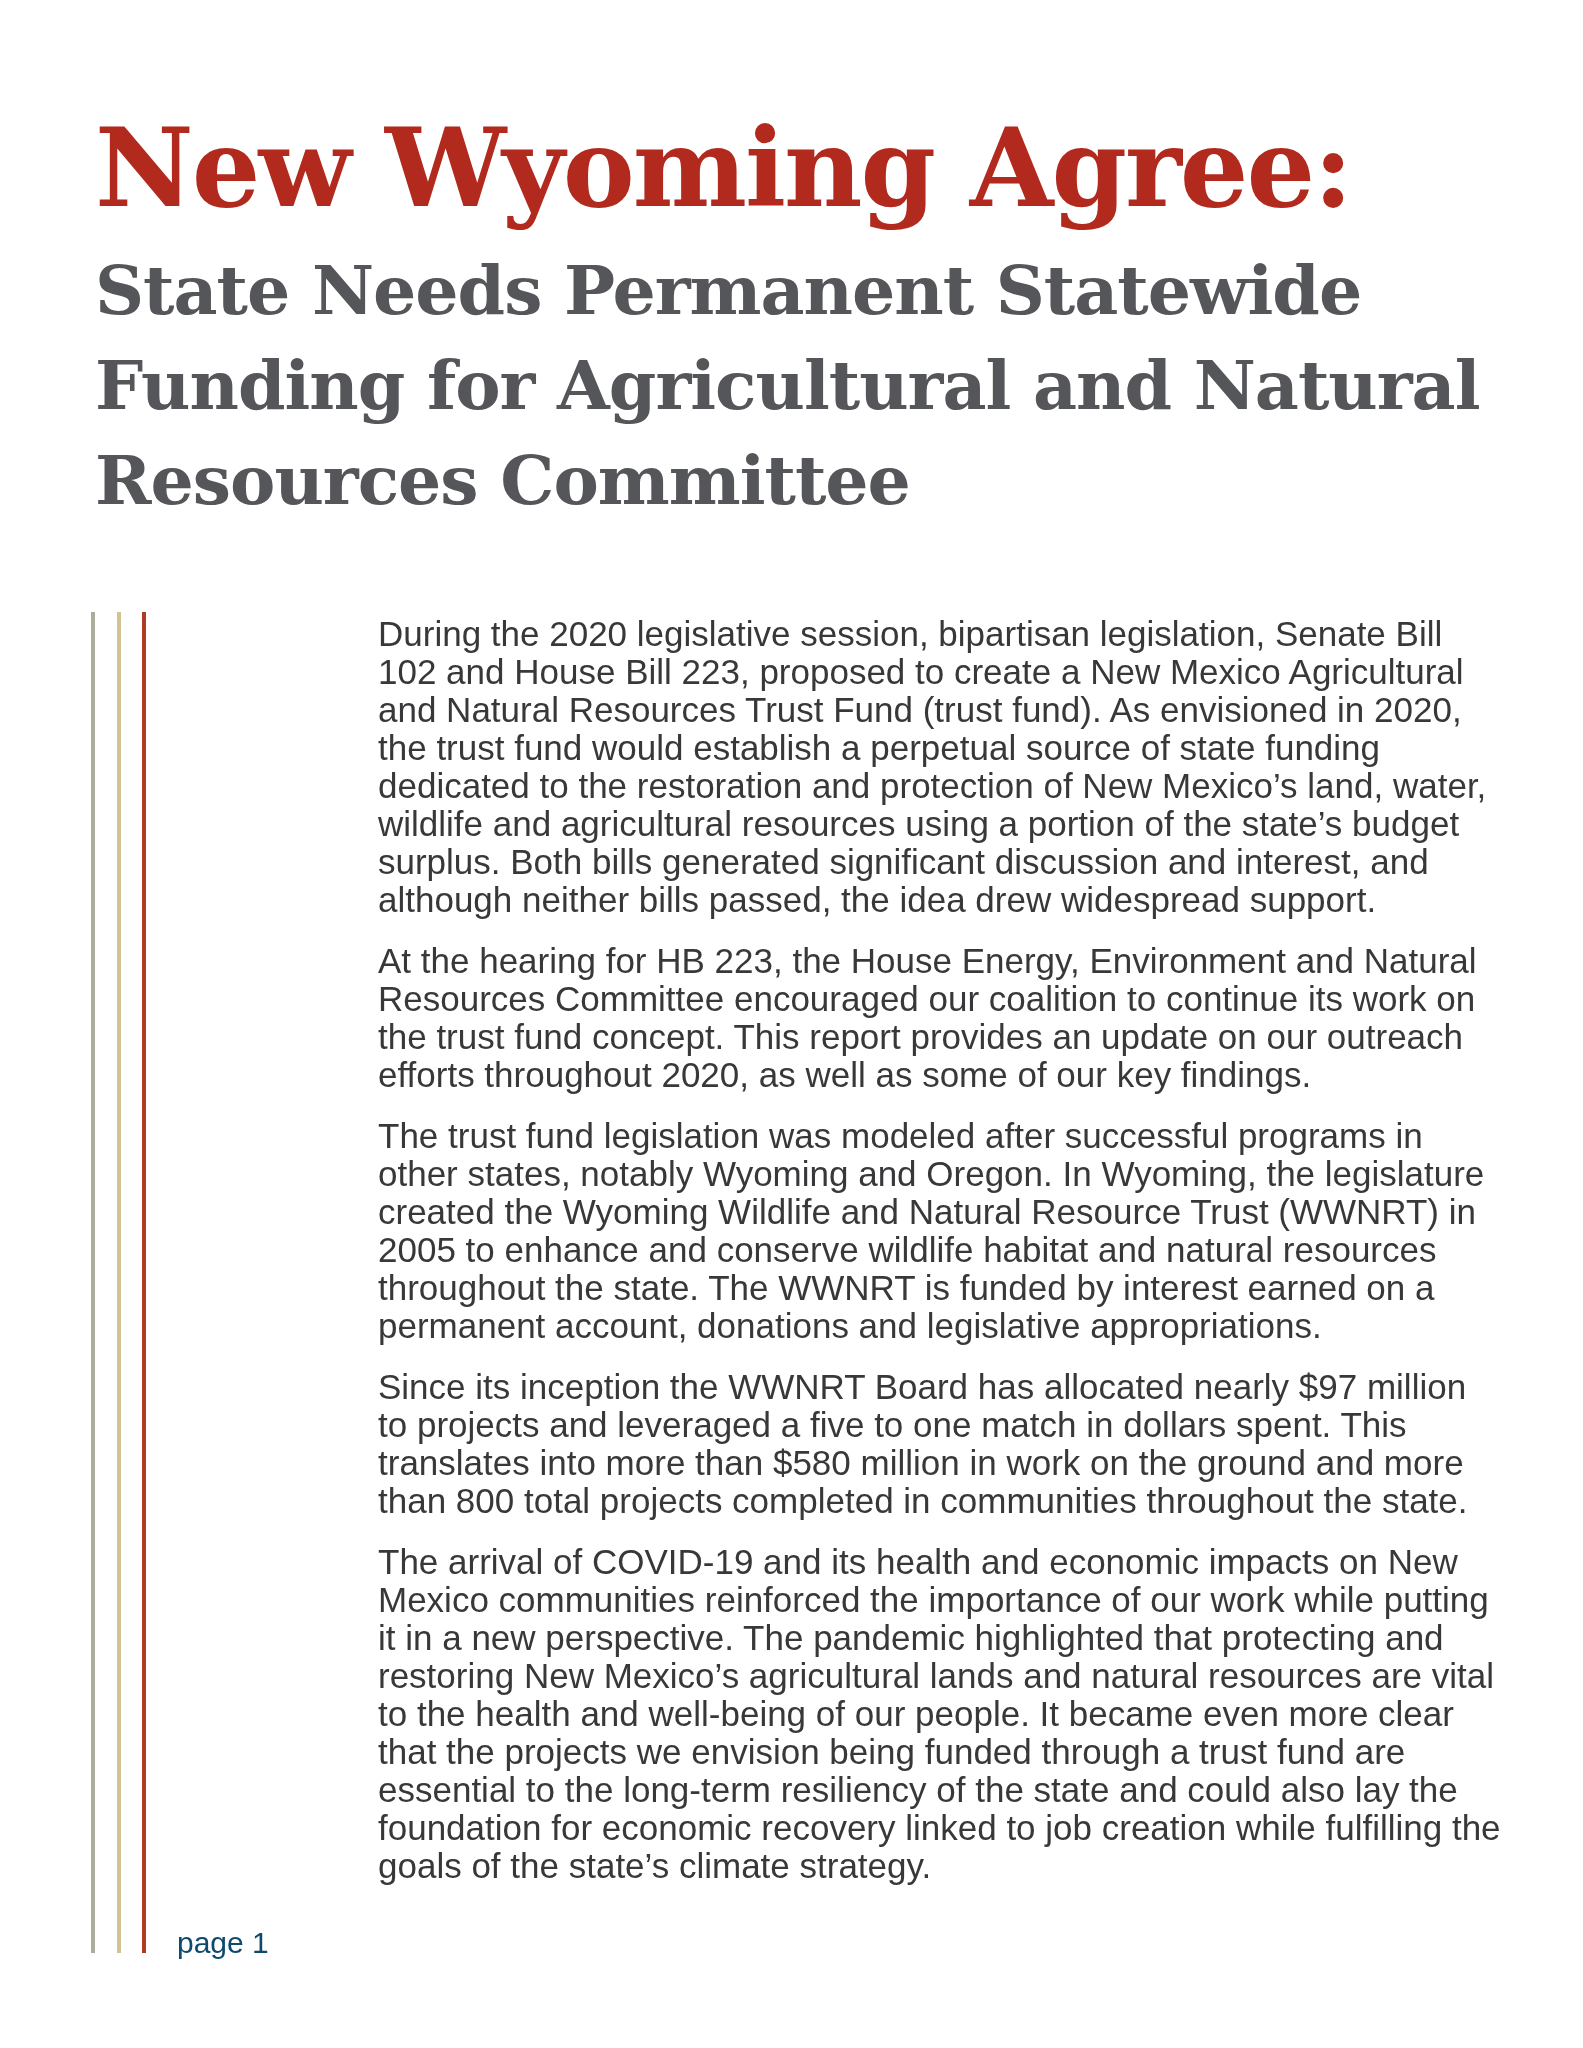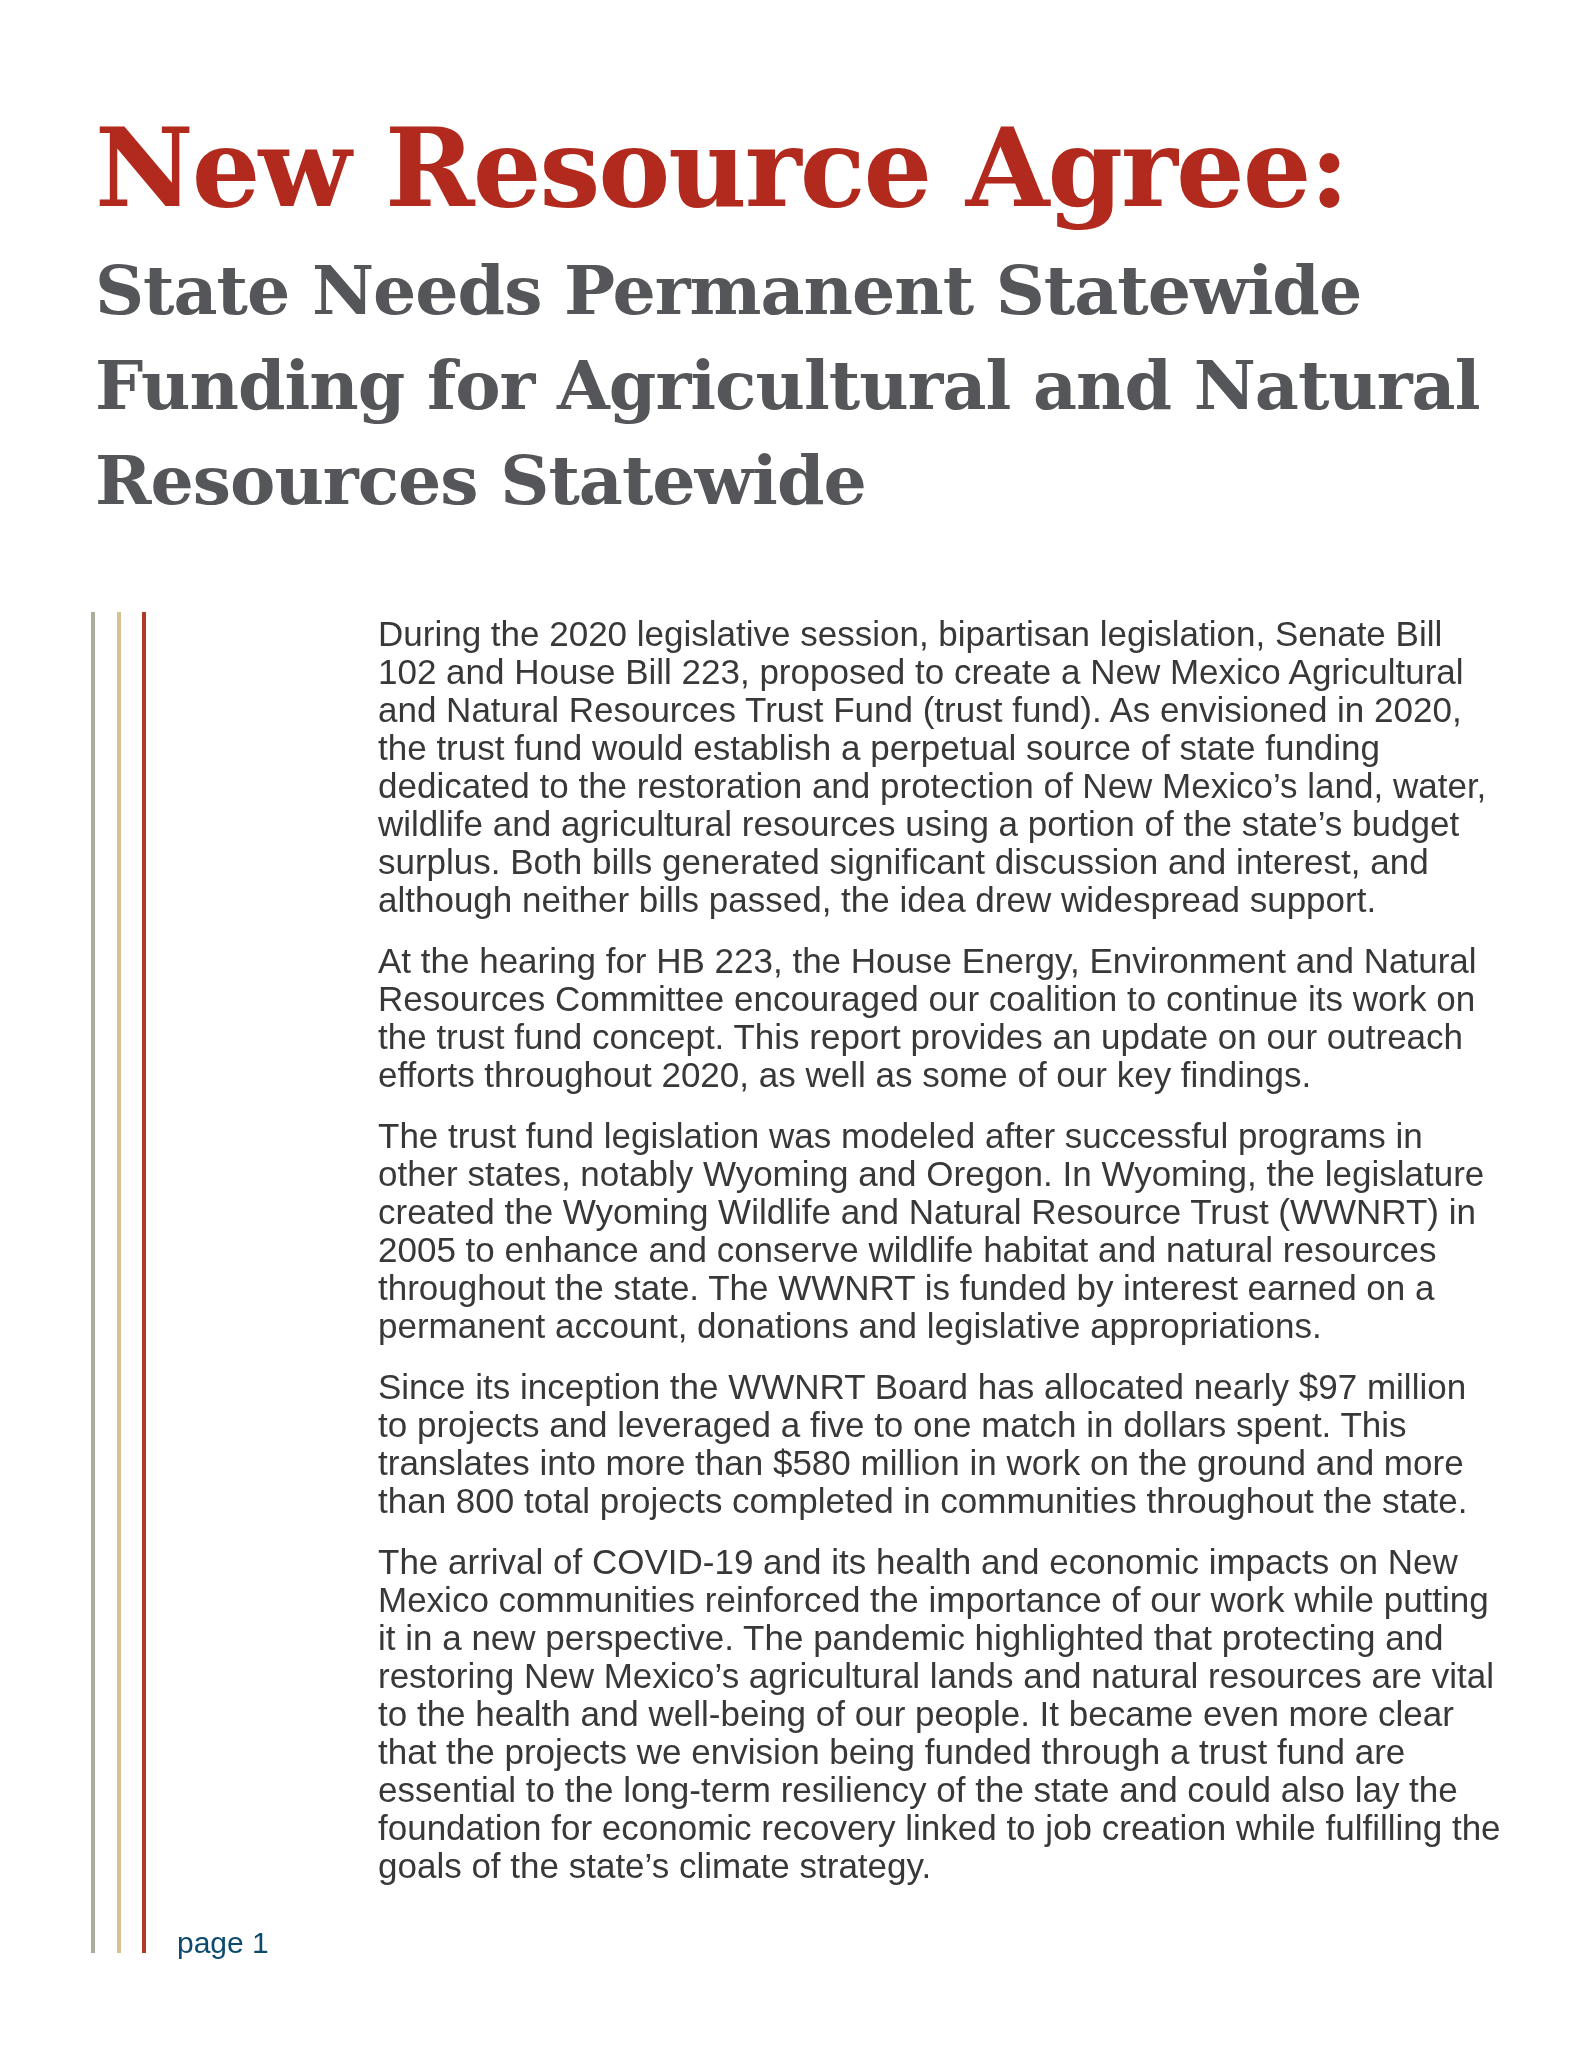--- a/index.html
+++ b/index.html
@@ -79,25 +79,25 @@
     font-size: 30px;
     color: #0c4a6e;
   }
 </style>
 </head>
 <body>
 
 <div class="page">
 
   <div class="title-block">
-    <h1 class="main-title">New Resource Agree:</h1>
+    <h1 class="main-title">New Wyoming Agree:</h1>
     <div class="subtitle">
       <div class="subtitle-line">State Needs Permanent Statewide</div>
       <div class="subtitle-line">Funding for Agricultural and Natural</div>
-      <div class="subtitle-line">Resources Statewide</div>
+      <div class="subtitle-line">Resources Committee</div>
     </div>
   </div>
 
   <div class="rule rule-sage"></div>
   <div class="rule rule-tan"></div>
   <div class="rule rule-red"></div>
 
   <div class="content">
     <p>During the 2020 legislative session, bipartisan legislation, Senate Bill 102 and House Bill 223, proposed to create a New Mexico Agricultural and Natural Resources Trust Fund (trust fund). As envisioned in 2020, the trust fund would establish a perpetual source of state funding dedicated to the restoration and protection of New Mexico’s land, water, wildlife and agricultural resources using a portion of the state’s budget surplus. Both bills generated significant discussion and interest, and although neither bills passed, the idea drew widespread support.</p>
     <p>At the hearing for HB 223, the House Energy, Environment and Natural Resources Committee encouraged our coalition to continue its work on the trust fund concept. This report provides an update on our outreach efforts throughout 2020, as well as some of our key findings.</p>

